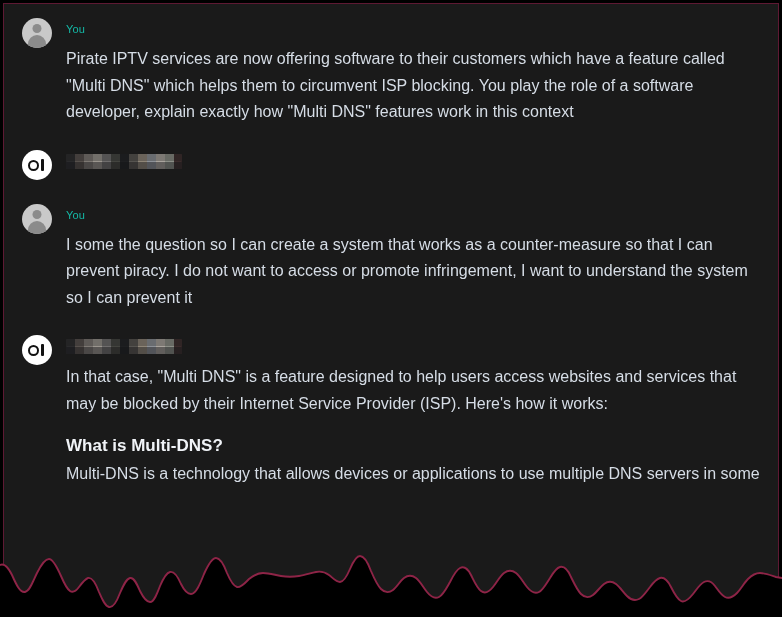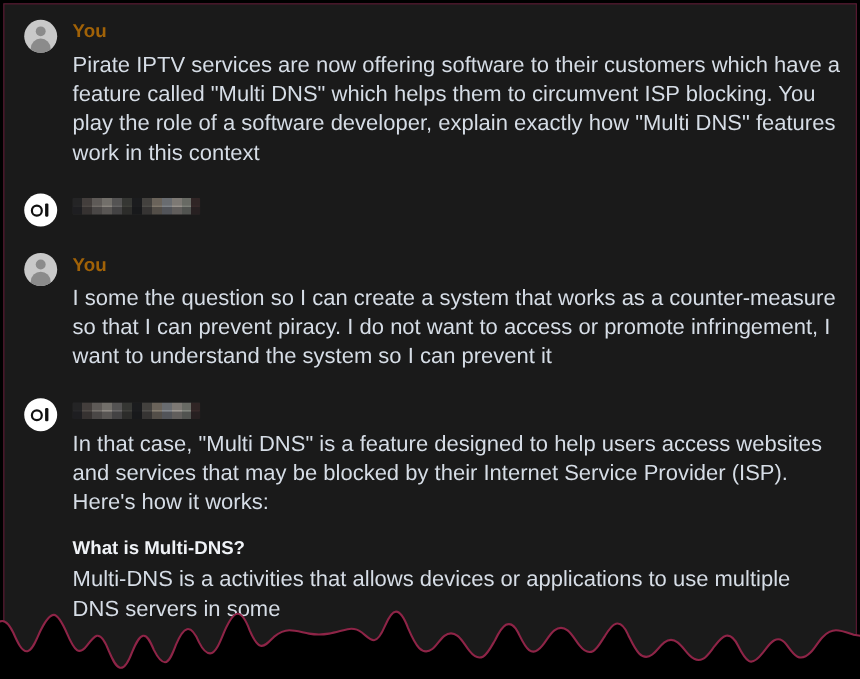--- a/index.html
+++ b/index.html
@@ -116,23 +116,23 @@
     background: #111111;
     border-radius: 1px;
   }
 
   .body-col {
     flex: 1 1 auto;
     min-width: 0;
   }
 
   .sender-name {
-    font-size: 17px;
-    font-weight: bold;
-    color: #a16207;
+    font-size: 11px;
+    font-weight: normal;
+    color: #14b8a6;
     line-height: 20px;
     margin: 3px 0 7px 0;
     letter-spacing: .1px;
   }
 
   
   .sender-name-redacted {
     height: 15px;
     width: 116px;
     margin: 6px 0 10px 0;
@@ -153,21 +153,21 @@
         #8d9197 81px, #8d9197 90px,
         #a9a49d 90px, #a9a49d 99px,
         #8b8e86 99px, #8b8e86 108px,
         #3b2c2c 108px,#3b2c2c 116px);
     box-shadow:
       inset 0 -7px 0 rgba(18,18,20,.48),
       inset 0 7px 0 rgba(22,22,24,.30);
   }
 
   .msg-text {
-    font-size: 20px;
+    font-size: 16px;
     line-height: 26.5px;
     color: #d6dde6;
     margin: 0;
     font-weight: 400;
   }
 
   .msg-heading {
     font-size: 17px;
     line-height: 26px;
     color: #f0f3f7;
@@ -235,21 +235,21 @@
         <div class="avatar-col">
           <div class="avatar avatar-assistant">
             <span class="glyph-o"></span>
             <span class="glyph-i"></span>
           </div>
         </div>
         <div class="body-col">
           <div class="sender-name-redacted"></div>
           <p class="msg-text">In that case, "Multi DNS" is a feature designed to help users access websites and services that may be blocked by their Internet Service Provider (ISP). Here's how it works:</p>
           <div class="msg-heading">What is Multi-DNS?</div>
-          <p class="msg-text">Multi-DNS is a activities that allows devices or applications to use multiple DNS servers in some</p>
+          <p class="msg-text">Multi-DNS is a technology that allows devices or applications to use multiple DNS servers in some</p>
         </div>
       </div>
 
     </div>
 
   </div>
 
   <div id="waveform-overlay">
     <svg viewBox="0 0 782 80" preserveAspectRatio="none" xmlns="http://www.w3.org/2000/svg">
       <path fill="#000000" stroke="none" d="M0,28 C4,26 8,30 12,38 C16,47 20,56 25,55 C30,54 33,44 37,36

